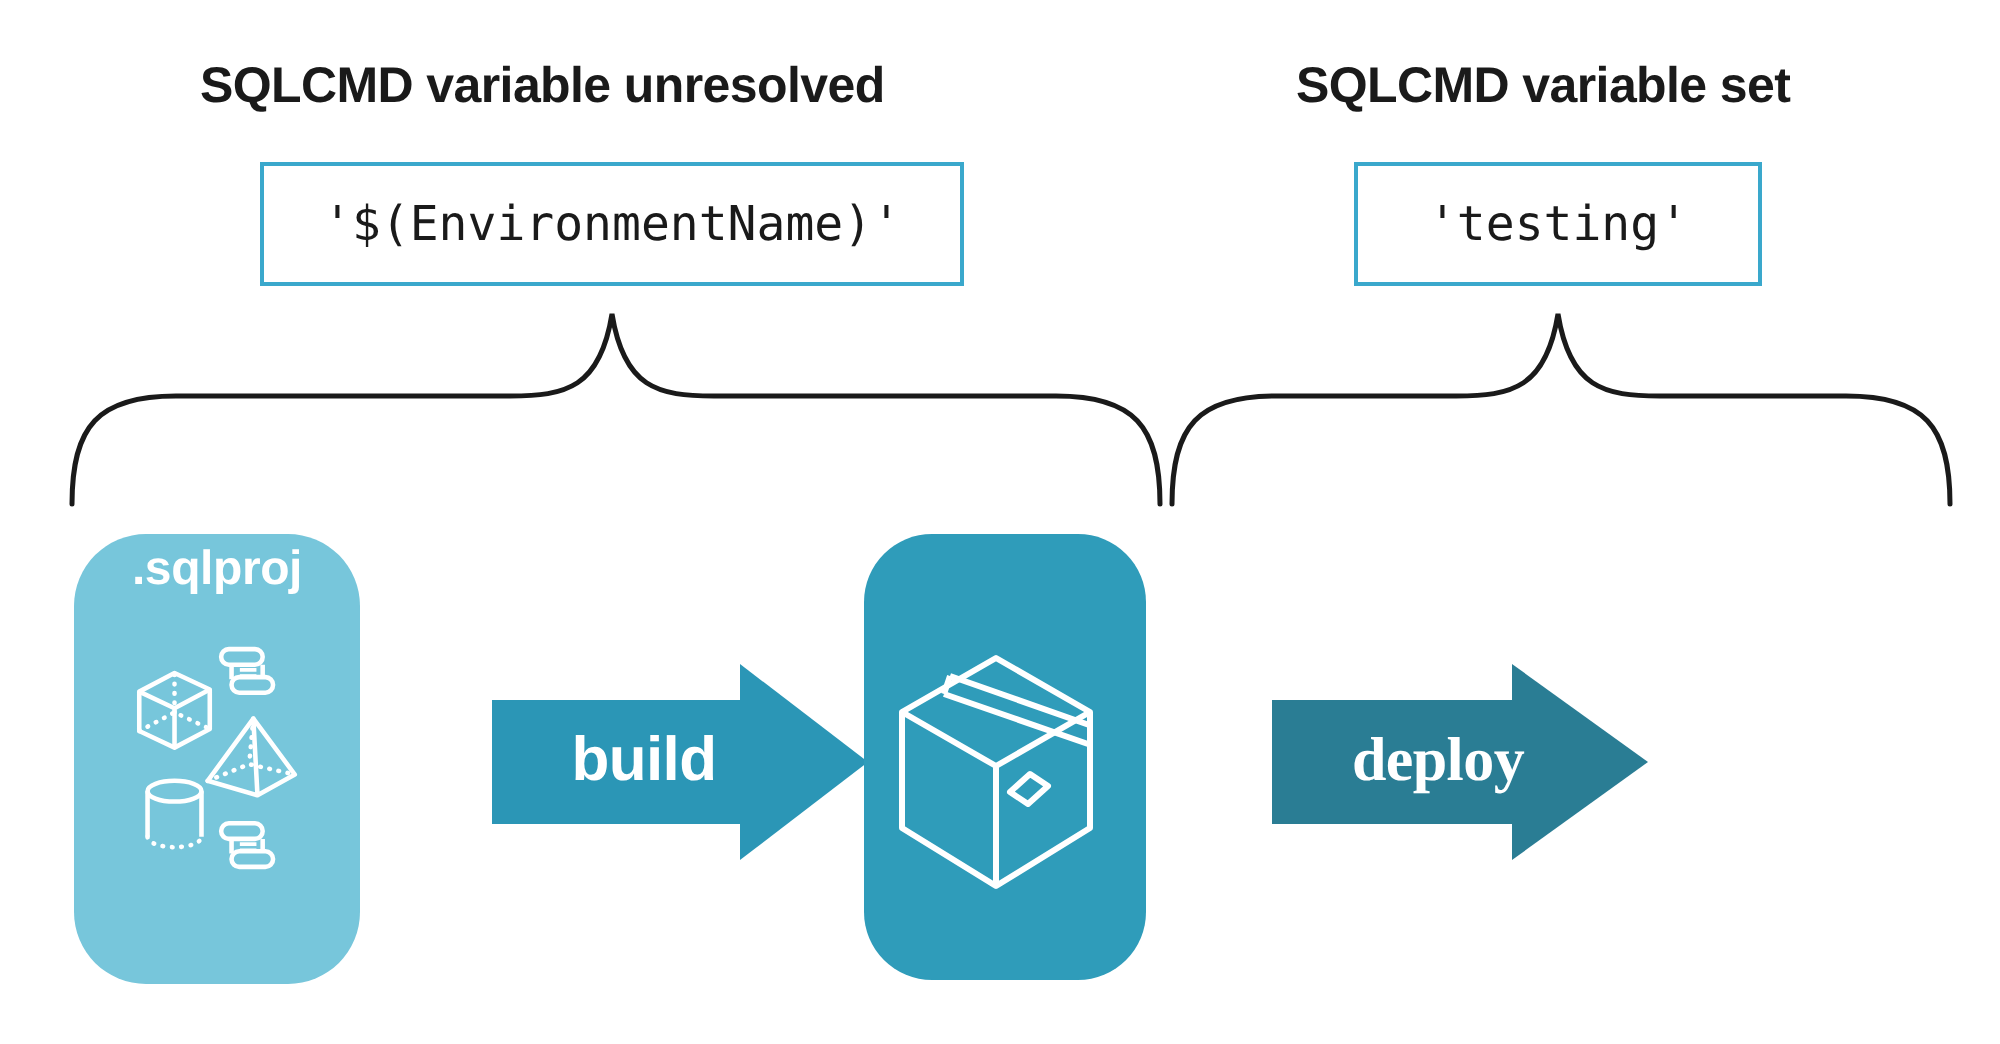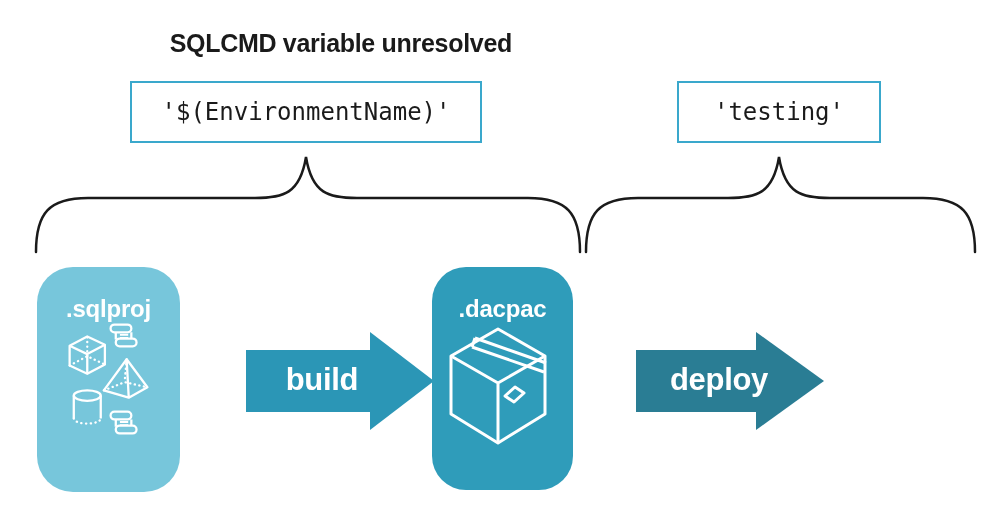--- a/index.html
+++ b/index.html
@@ -8,74 +8,75 @@
     --database-fill:#26778c; --deploy-arrow:#2a7d94; --stage-text:#ffffff;
   }
   html,body{margin:0;padding:0;background:#e8e8e8;}
   .canvas{
     position:relative; width:1000px; height:522px; margin:0 auto;
     background:var(--background); overflow:hidden;
     font-family:"Liberation Sans", sans-serif; color:var(--text);
   }
   .heading{
     position:absolute; top:29px; font-size:25px; font-weight:700;
-    letter-spacing:-0.3px; text-align:right; color:var(--text); white-space:nowrap;
+    letter-spacing:-0.3px; text-align:left; color:var(--text); white-space:nowrap;
   }
   .h-left{left:100px; width:412px;}
   .h-right{left:648px; width:262px;}
   .codebox{
     position:absolute; top:81px; height:62px; box-sizing:border-box;
     border:2px solid var(--code-border); background:#fff;
     display:flex; align-items:center; justify-content:center;
   }
   .cb-left{left:130px; width:352px;}
   .cb-right{left:677px; width:204px;}
   .codebox code{
     font-family:"DejaVu Sans Mono", monospace; font-size:24px; color:var(--text); white-space:pre;
   }
   .braces{position:absolute; left:0; top:0; pointer-events:none;}
   .brace{fill:none; stroke:var(--brace); stroke-width:2.5; stroke-linecap:round;}
   .stage{position:absolute; top:267px;}
   .stage-sqlproj{left:37px; width:143px; height:225px; border-radius:36px; background:var(--sqlproj-fill);}
   .stage-dacpac{left:432px; width:141px; height:223px; border-radius:34px; background:var(--dacpac-fill);}
   .stage-database{left:818px; width:144px; height:222px; border-radius:34px; background:var(--database-fill);}
   .stage-label{
-    margin-top:28px; text-align:center; color:var(--stage-text);
+    margin-top:4px; text-align:center; color:var(--stage-text);
     font-size:24px; font-weight:700; letter-spacing:-0.2px;
   }
   .stage svg{position:absolute;}
   .icon-sqlproj{left:30px; top:56px; width:82px; height:112px;}
   .icon-package{left:13px; top:58px; width:106px; height:122px;}
   .icon-database{left:34px; top:62px; width:78px; height:116px;}
   .wire{fill:none; stroke:#fff; stroke-width:2.2; stroke-linejoin:round;}
   .wire-bold{fill:none; stroke:#fff; stroke-width:3; stroke-linejoin:round;}
   .dot{stroke-dasharray:0.3 4.2; stroke-linecap:round;}
   .thin{stroke-width:1.8;}
   .arrow{position:absolute; top:332px; width:188px; height:98px;margin-left:36px;}
   .arrow-build{left:210px;}
-  .arrow-deploy{left:600px;}
+  .arrow-deploy{left:600px;font-family:Liberation Serif, serif;}
   .arrow-body{position:absolute; top:18px; height:62px; left:0;}
   .arrow-build .arrow-body{width:124px; background:var(--build-arrow);}
   .arrow-deploy .arrow-body{width:120px; background:var(--deploy-arrow);}
   .arrow-head{position:absolute; top:0; width:0; height:0; border-top:49px solid transparent; border-bottom:49px solid transparent;}
   .arrow-build .arrow-head{left:124px; border-left:64px solid var(--build-arrow);}
   .arrow-deploy .arrow-head{left:120px; border-left:68px solid var(--deploy-arrow);}
   .arrow-label{
     position:absolute; top:18px; height:62px; line-height:60px; text-align:center;
     color:#fff; font-size:31px; font-weight:700; letter-spacing:-0.3px;
   }
   .arrow-build .arrow-label{left:0; width:152px;}
   .arrow-deploy .arrow-label{left:2px; width:162px;}
 </style>
 </head>
 <body>
 
 <div class="canvas">
 
   <div class="heading h-left">SQLCMD variable unresolved</div>
+  <div class="heading h-right">SQLCMD variable set</div>
 
   <div class="codebox cb-left">
     <code>'$(EnvironmentName)'</code>
   </div>
   <div class="codebox cb-right">
     <code>'testing'</code>
   </div>
 
   <svg class="braces" width="1000" height="522" viewBox="0 0 1000 522">
     <path class="brace" d="M 36 252 C 36 213 49 198 88 198 L 255 198 C 283 198 300 194 306 157 C 312 194 329 198 357 198 L 528 198 C 567 198 580 213 580 252"></path>
@@ -119,21 +120,20 @@
     </svg>
   </div>
 
   <div class="arrow arrow-build">
     <div class="arrow-body"></div>
     <div class="arrow-head"></div>
     <div class="arrow-label">build</div>
   </div>
 
   <div class="stage stage-dacpac">
-    <div class="stage-label">.dacpac</div>
     <svg class="icon-package" viewBox="0 0 106 122">
       <path class="wire-bold" d="M53 4 L100 31 L100 89 L53 118 L6 89 L6 31 Z"></path>
       <path class="wire-bold" d="M6 31 L53 58 M100 31 L53 58 M53 58 L53 118"></path>
       <path class="wire-bold" d="M30 13 L101 38 M27 22 L99 47 M30 13 L27 22"></path>
       <path class="wire-bold" d="M60 71 L70 62 L79 68 L69 77 Z"></path>
     </svg>
   </div>
 
   <div class="arrow arrow-deploy">
     <div class="arrow-body"></div>

